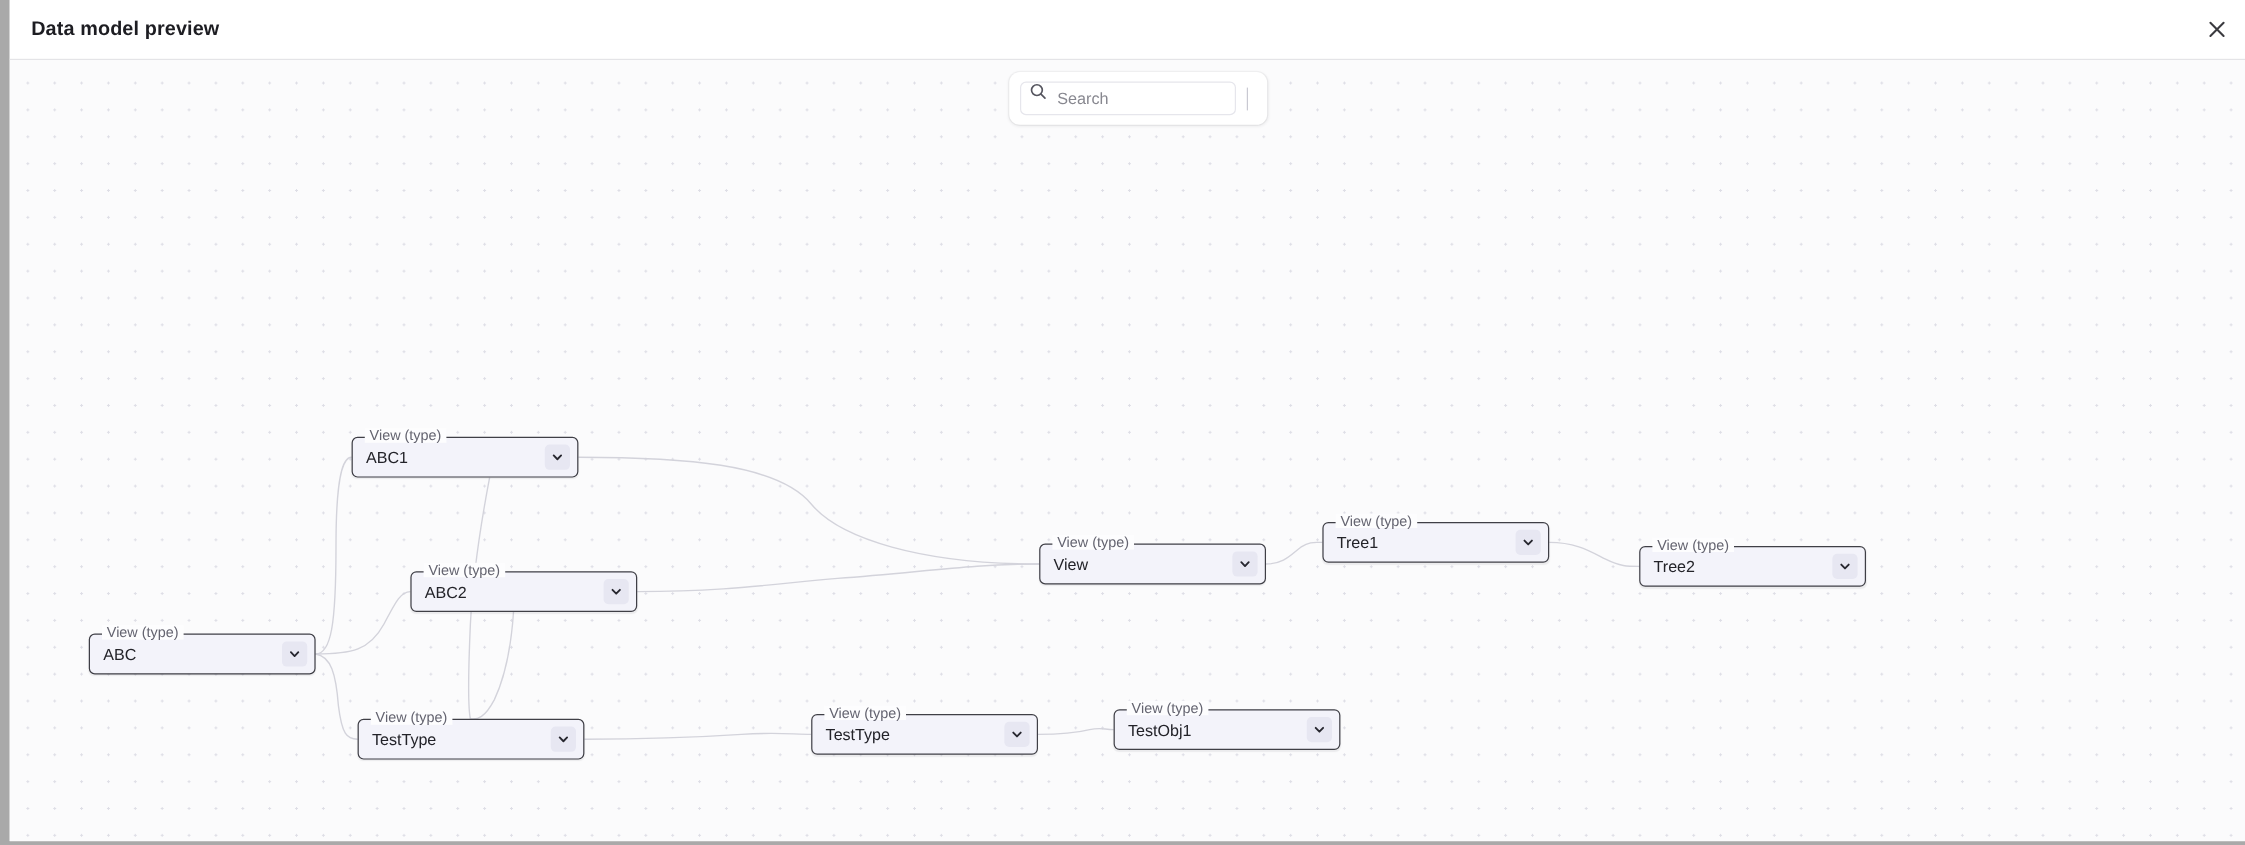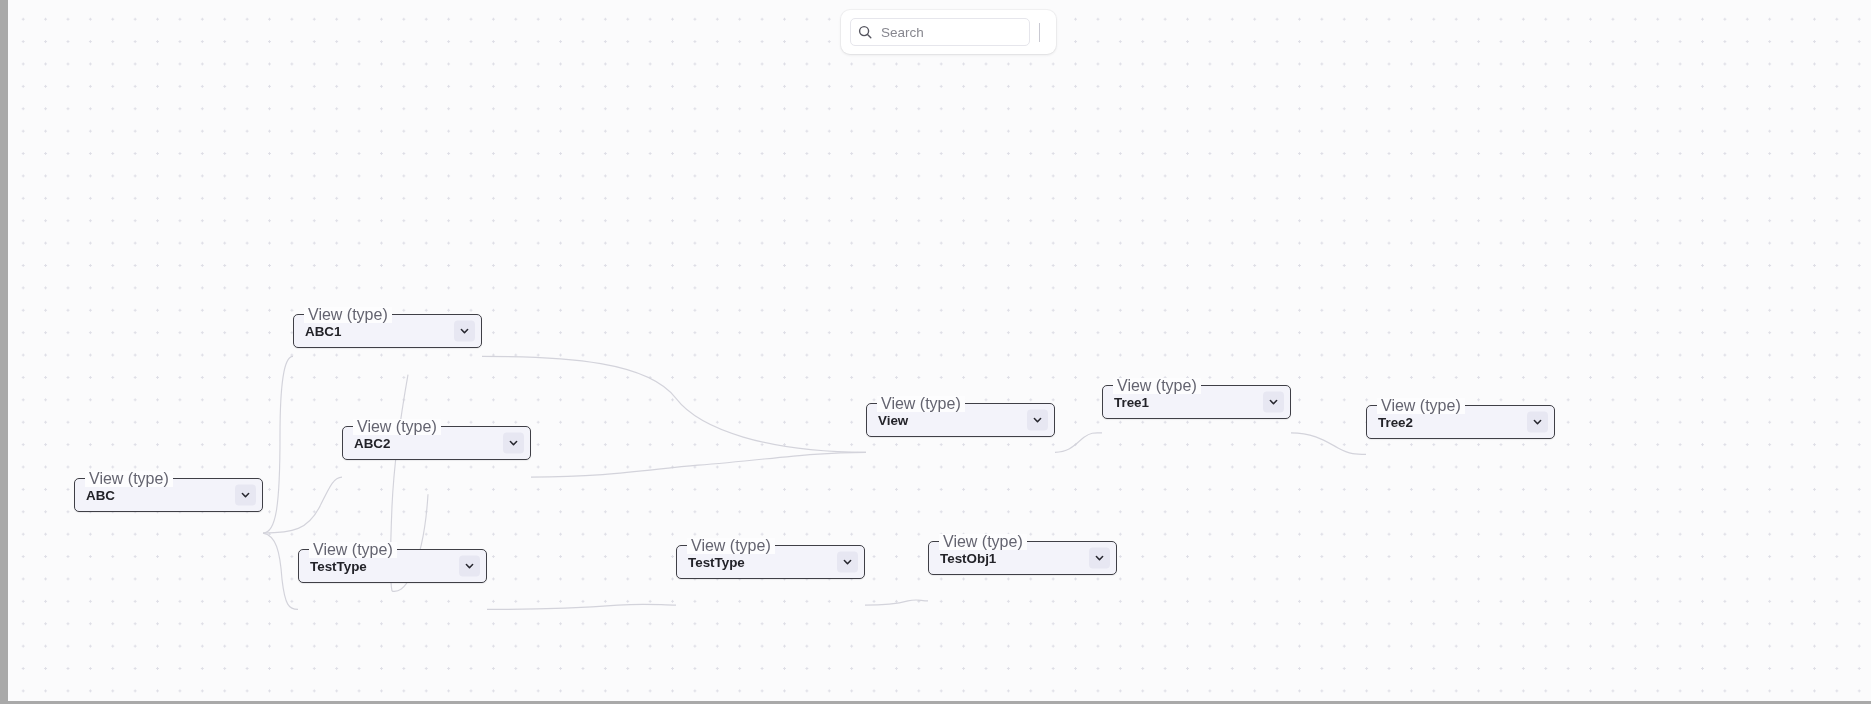--- a/index.html
+++ b/index.html
@@ -83,21 +83,20 @@
     padding: 0 0 0 9px;
     z-index: 6;
   }
   .search-field {
     position: relative;
     width: 180px; height: 28px;
     border: 1px solid #e6e6ec;
     border-radius: 5px;
     background: #ffffff;
     display: flex;
-    align-items: center;
     padding-left: 7px;
   }
   .search-icon { flex: 0 0 auto; color: #55555f; display: flex; }
   .search-input {
     border: 0; outline: none; background: transparent;
     margin-left: 7px;
     width: 130px;
     font-family: "Liberation Sans", sans-serif;
     font-size: 13.5px;
     color: #2d2d34;
@@ -119,29 +118,29 @@
     display: flex;
     align-items: center;
     z-index: 4;
     box-shadow: 0 1px 1px rgba(30,30,45,.07);
   }
   .node-label {
     position: absolute;
     left: 10px; top: -8px;
     background: #fdfdfe;
     padding: 0 4px;
-    font-size: 16px;
+    font-size: 12px;
     color: #646470;
     line-height: 1;
     white-space: nowrap;
   }
   .node-value {
     margin-left: 11px;
     font-size: 13.4px;
-    font-weight: 700;
+    font-weight: 400;
     color: #232329;
     white-space: nowrap;
   }
   .node-chevron {
     position: absolute;
     right: 6px; top: 50%;
     transform: translateY(-50%);
     width: 21px; height: 21px;
     border-radius: 4px;
     background: #e7e7f2;
@@ -150,20 +149,28 @@
     color: #27272f;
   }
   .node-chevron svg { display: block; }
 </style>
 </head>
 <body>
 
 <div id="app">
   <div class="dialog">
 
+    <div class="titlebar">
+      <div class="title-text">Data model preview</div>
+      <div class="close-btn">
+        <svg width="15" height="15" viewBox="0 0 15 15" aria-hidden="true">
+          <path d="M2 2 L13 13 M13 2 L2 13" stroke="currentColor" stroke-width="1.7" stroke-linecap="round"></path>
+        </svg>
+      </div>
+    </div>
 
     <div class="canvas">
 
       <svg class="edges" viewBox="0 0 1863 651" preserveAspectRatio="none">
 
         <path d="M255,495 C268,495 272,470 272,405 C272,345 278,331 285,331"></path>
 
         <path d="M255,495 C285,495 300,492 312,470 C322,451 326,443 334,443"></path>
 
         <path d="M255,495 C268,497 272,512 274,538 C277,562 281,566 290,566"></path>

